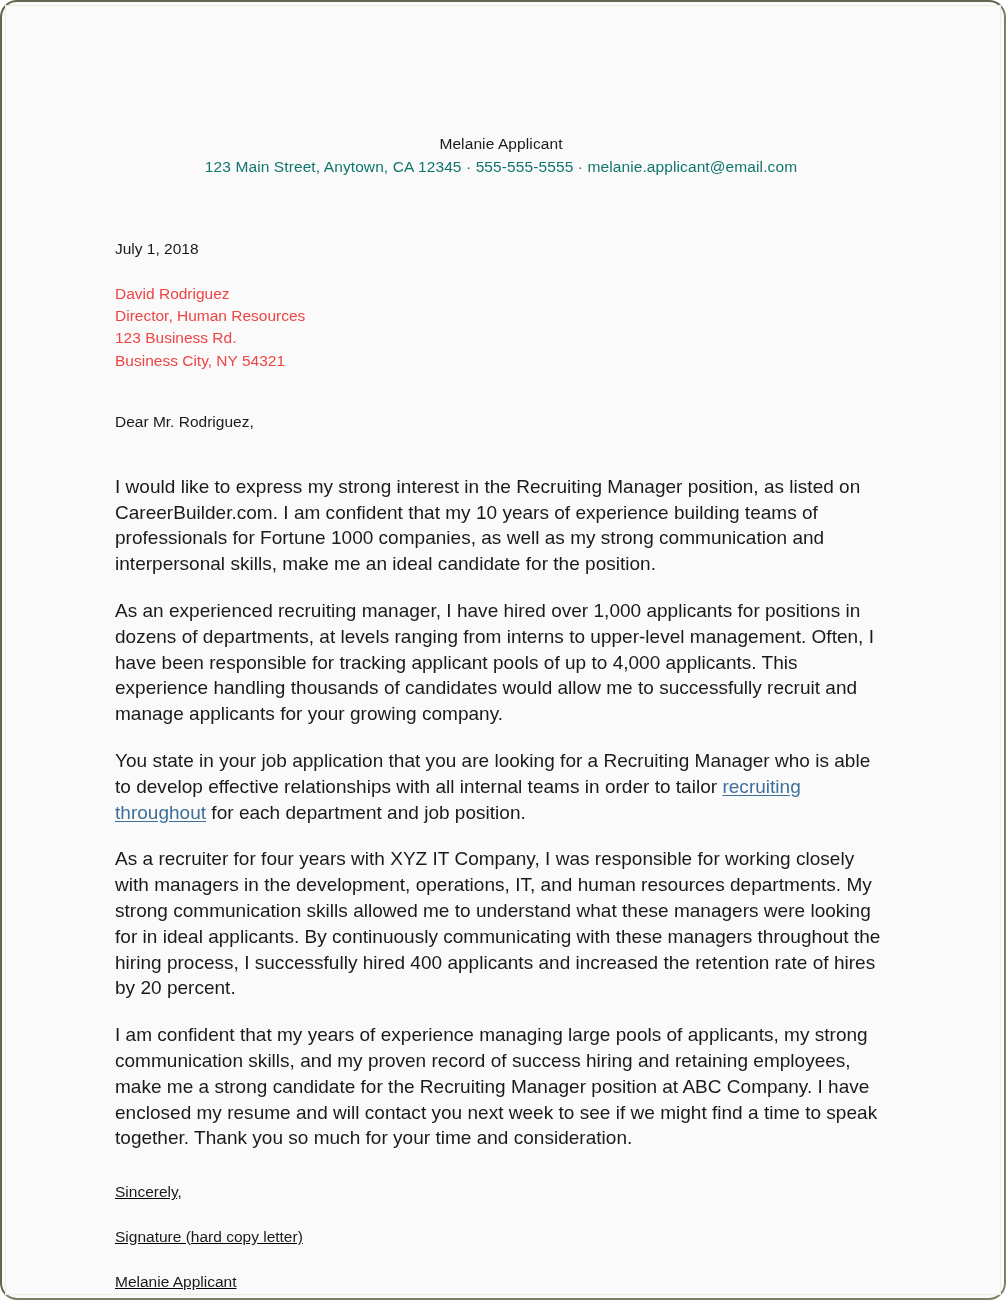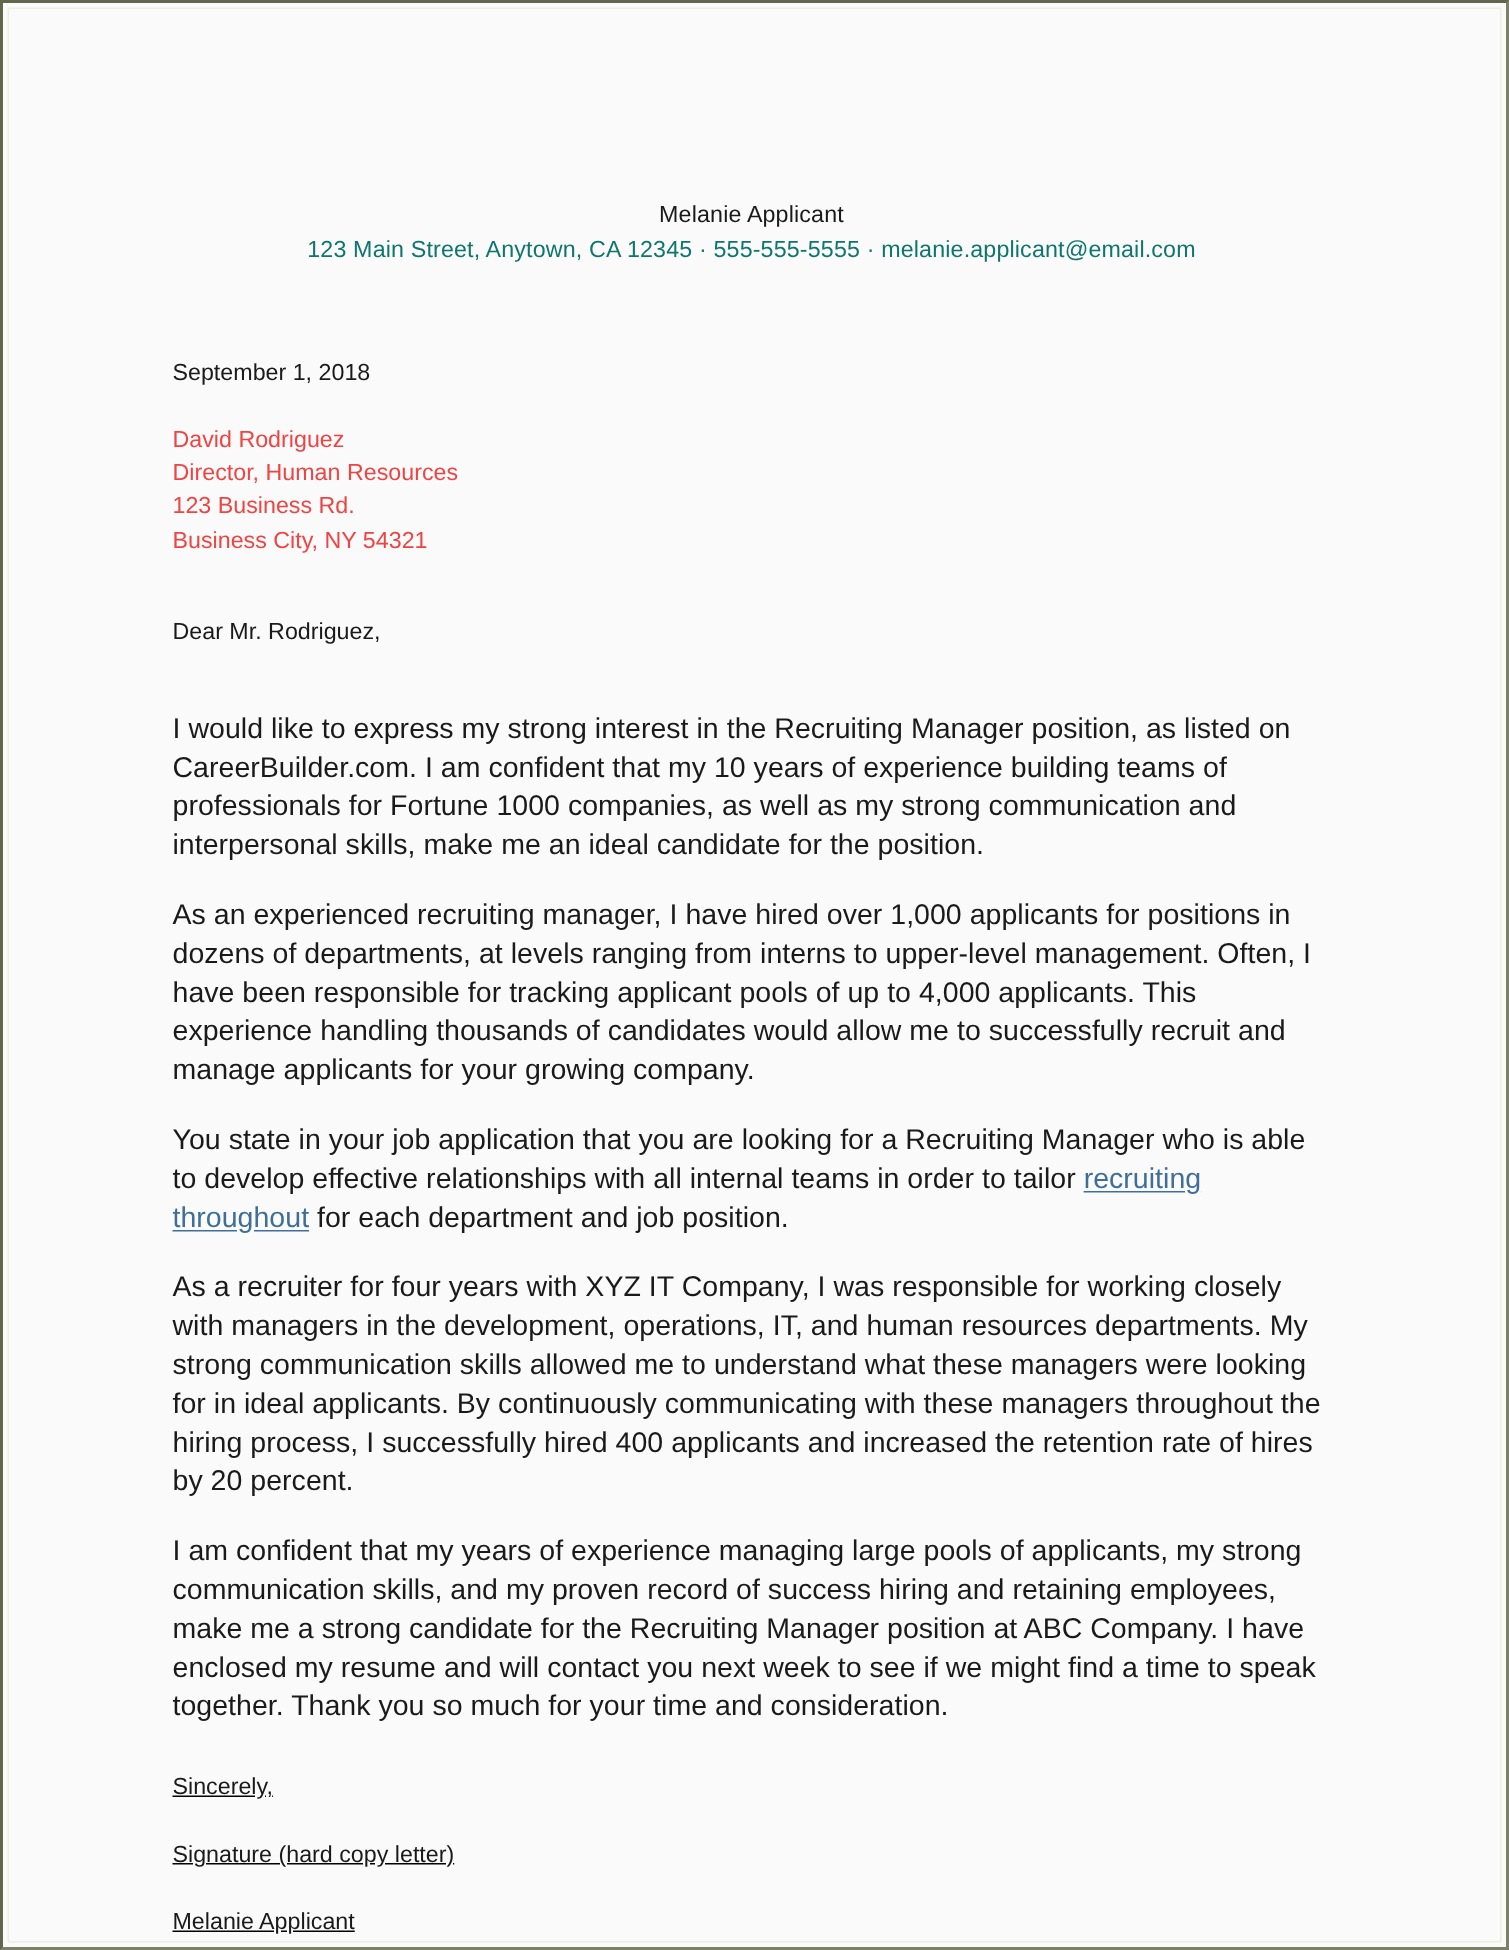--- a/index.html
+++ b/index.html
@@ -17,20 +17,21 @@
   .page {
     position: relative;
     box-sizing: border-box;
     width: 1006px;
     height: 1300px;
     background: #fafafa;
     border-top: 2px solid #63664f;
     border-left: 2px solid #63664f;
     border-right: 2px solid #7d8069;
     border-bottom: 2px solid #7d8069;
+    border-radius: 17px;
   }
   .page-inner {
     position: absolute;
     top: 3px;
     left: 3px;
     right: 3px;
     bottom: 3px;
     border: 1px solid #eceee0;
     background: #fafafa;
     box-sizing: border-box;
@@ -128,21 +129,21 @@
 
 <div class="page">
   <div class="page-inner">
     <div class="content">
 
       <div class="letterhead">
         <div class="name">Melanie Applicant</div>
         <div class="contact">123 Main Street, Anytown, CA 12345 · 555-555-5555 · melanie.applicant@email.com</div>
       </div>
 
-      <div class="date-block">September 1, 2018</div>
+      <div class="date-block">July 1, 2018</div>
 
       <div class="recipient-block">
         <span class="line">David Rodriguez</span>
         <span class="line">Director, Human Resources</span>
         <span class="line">123 Business Rd.</span>
         <span class="line">Business City, NY 54321</span>
       </div>
 
       <div class="salutation">Dear Mr. Rodriguez,</div>
 

